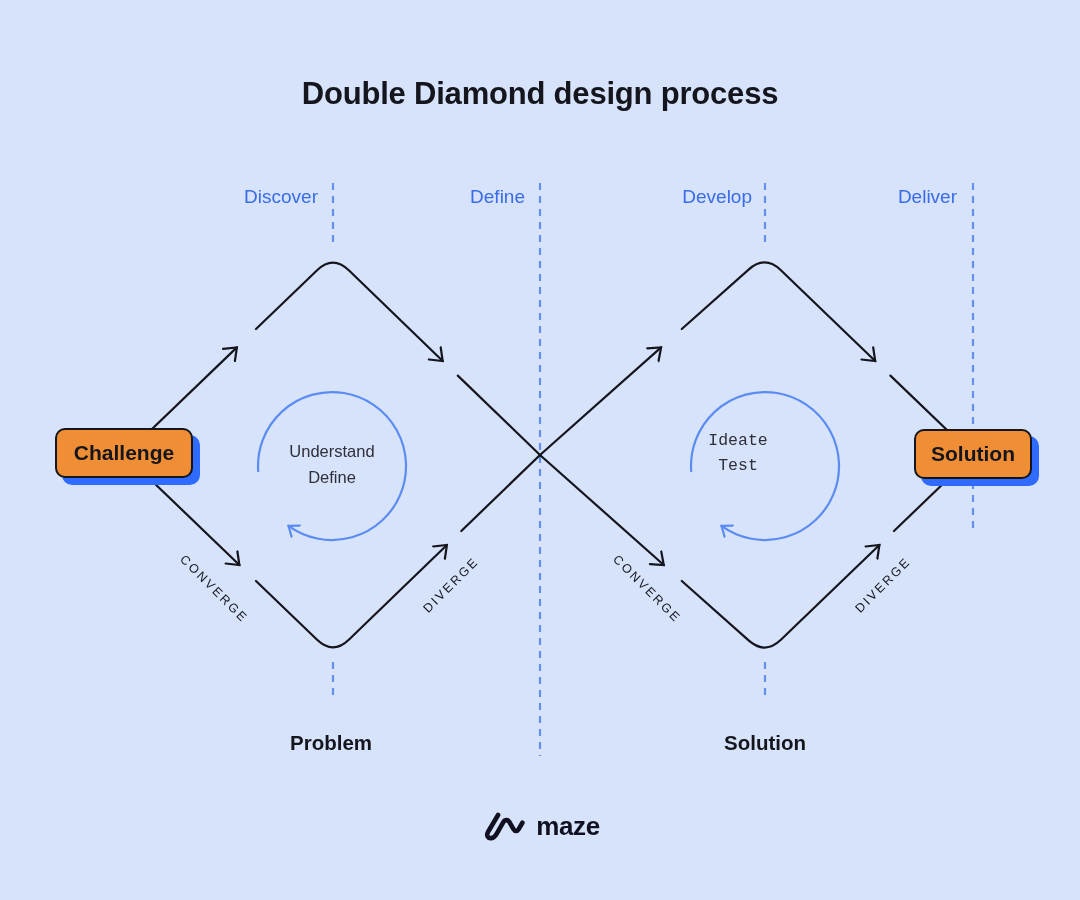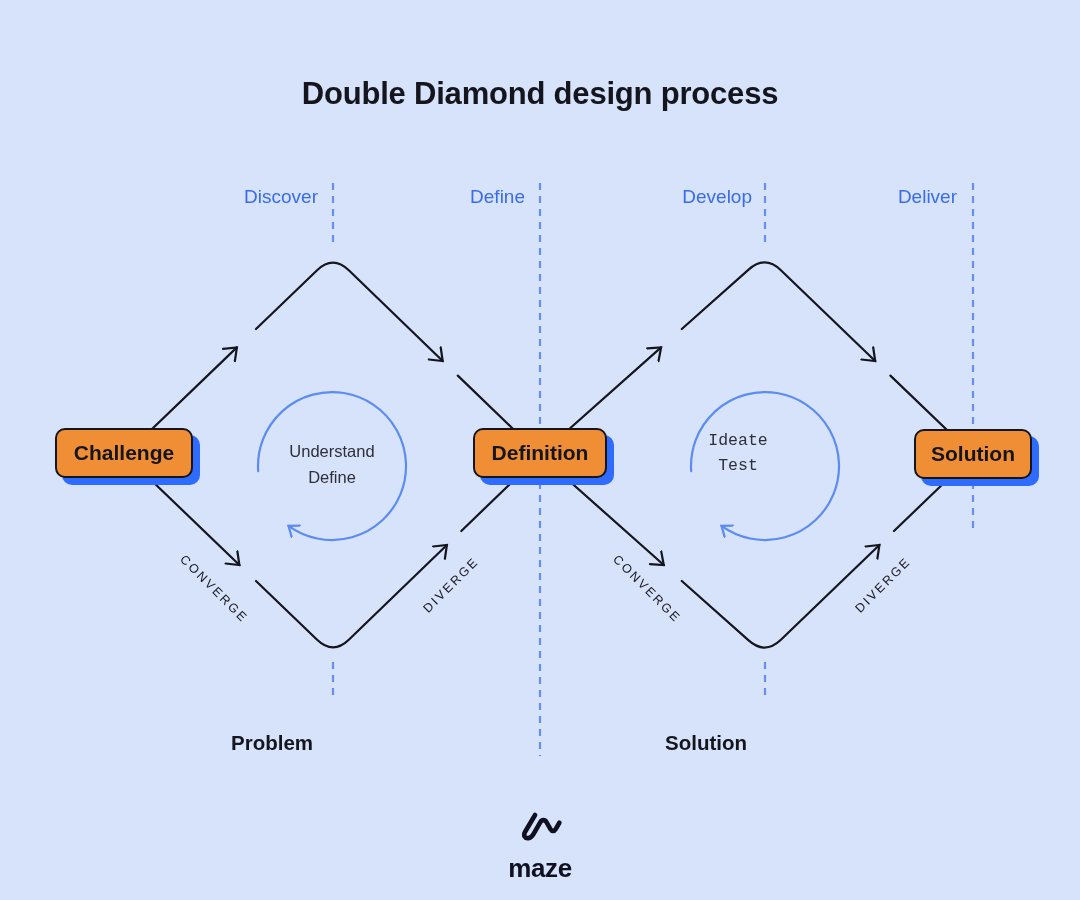--- a/index.html
+++ b/index.html
@@ -41,27 +41,27 @@
   .loop-2{left:638px; top:429px; line-height:24.5px;font-family:Liberation Mono, monospace;}
   .edge-label{
     position:absolute; font-size:12.5px; letter-spacing:2.3px; color:var(--ink);
     white-space:nowrap; font-weight:400;
   }
   .rot-down{transform:translate(-50%,-50%) rotate(45deg);}
   .rot-up{transform:translate(-50%,-50%) rotate(-45deg);}
   .el-c1{left:214px; top:589px;} .el-d1{left:451px; top:585px;}
   .el-c2{left:647px; top:589px;} .el-d2{left:883px; top:585px;}
   .section-label{
-    position:absolute; top:731px; width:200px; text-align:left;
+    position:absolute; top:731px; width:200px; text-align:center;
     font-size:20.5px; font-weight:700; color:var(--ink);
   }
   .section-problem{left:231px;} .section-solution{left:665px;}
   .brand{
     position:absolute; left:0; top:810px; width:1080px;
-    display:flex; align-items:center; justify-content:center; gap:10px;flex-direction:column;
+    display:flex; align-items:center; justify-content:center; gap:10px;
   }
   .brand-word{font-size:26px; font-weight:700; letter-spacing:-.4px; color:var(--brand-ink);}
   .edge{stroke:var(--ink); stroke-width:2.2; fill:none; stroke-linecap:round;}
   .dash{stroke:var(--dash-blue); stroke-width:2.2; fill:none; stroke-dasharray:7 6; stroke-linecap:butt;}
   .arc{stroke:var(--arc-blue); stroke-width:2.2; fill:none; stroke-linecap:round;}
   .logo-stroke{stroke:var(--brand-ink); stroke-width:4.2; fill:none; stroke-linecap:round; stroke-linejoin:round;}
 </style>
 </head>
 <body>
 
@@ -111,21 +111,20 @@
   </svg>
 
   <h1 class="page-title">Double Diamond design process</h1>
 
   <span class="phase-label phase-discover">Discover</span>
   <span class="phase-label phase-define">Define</span>
   <span class="phase-label phase-develop">Develop</span>
   <span class="phase-label phase-deliver">Deliver</span>
 
   <div class="node node-challenge">Challenge</div>
-  <div class="node node-definition">Definition</div>
   <div class="node node-solution">Solution</div>
 
   <div class="loop-text loop-1">
     <div>Understand</div>
     <div>Define</div>
   </div>
   <div class="loop-text loop-2">
     <div>Ideate</div>
     <div>Test</div>
   </div>

